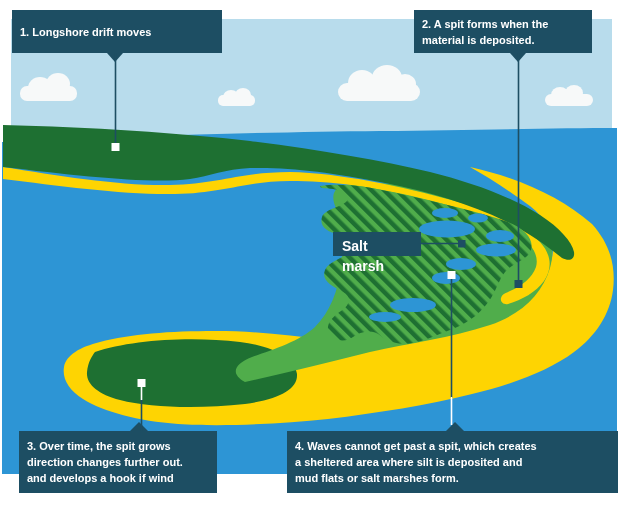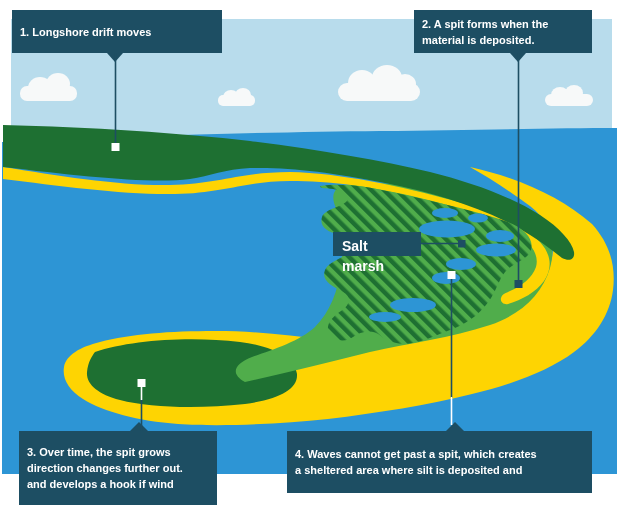--- a/index.html
+++ b/index.html
@@ -204,24 +204,25 @@
 
   <div class="callout" style="left:414px;top:10px;width:178px;height:43px;">
     <div class="ln">2. A spit forms when the</div>
     <div class="ln">material is deposited.</div>
   </div>
 
   <div class="callout small" style="left:298px;top:232px;width:88px;height:24px;">
     <span>Salt marsh</span>
   </div>
 
-  <div class="callout" style="left:19px;top:431px;width:198px;height:74px;">
+  <div class="callout" style="left:19px;top:431px;width:198px;height:62px;">
     <div class="ln">3. Over time, the spit grows</div>
     <div class="ln">direction changes further out.</div>
     <div class="ln">and develops a hook if wind</div>
   </div>
 
-  <div class="callout" style="left:287px;top:431px;width:305px;height:62px;">
+  <div class="callout" style="left:287px;top:431px;width:331px;height:62px;">
     <div class="ln">4. Waves cannot get past a spit, which creates</div>
     <div class="ln">a sheltered area where silt is deposited and</div>
+    <div class="ln">mud flats or salt marshes form.</div>
   </div>
 
 </div>
 
 </body></html>

